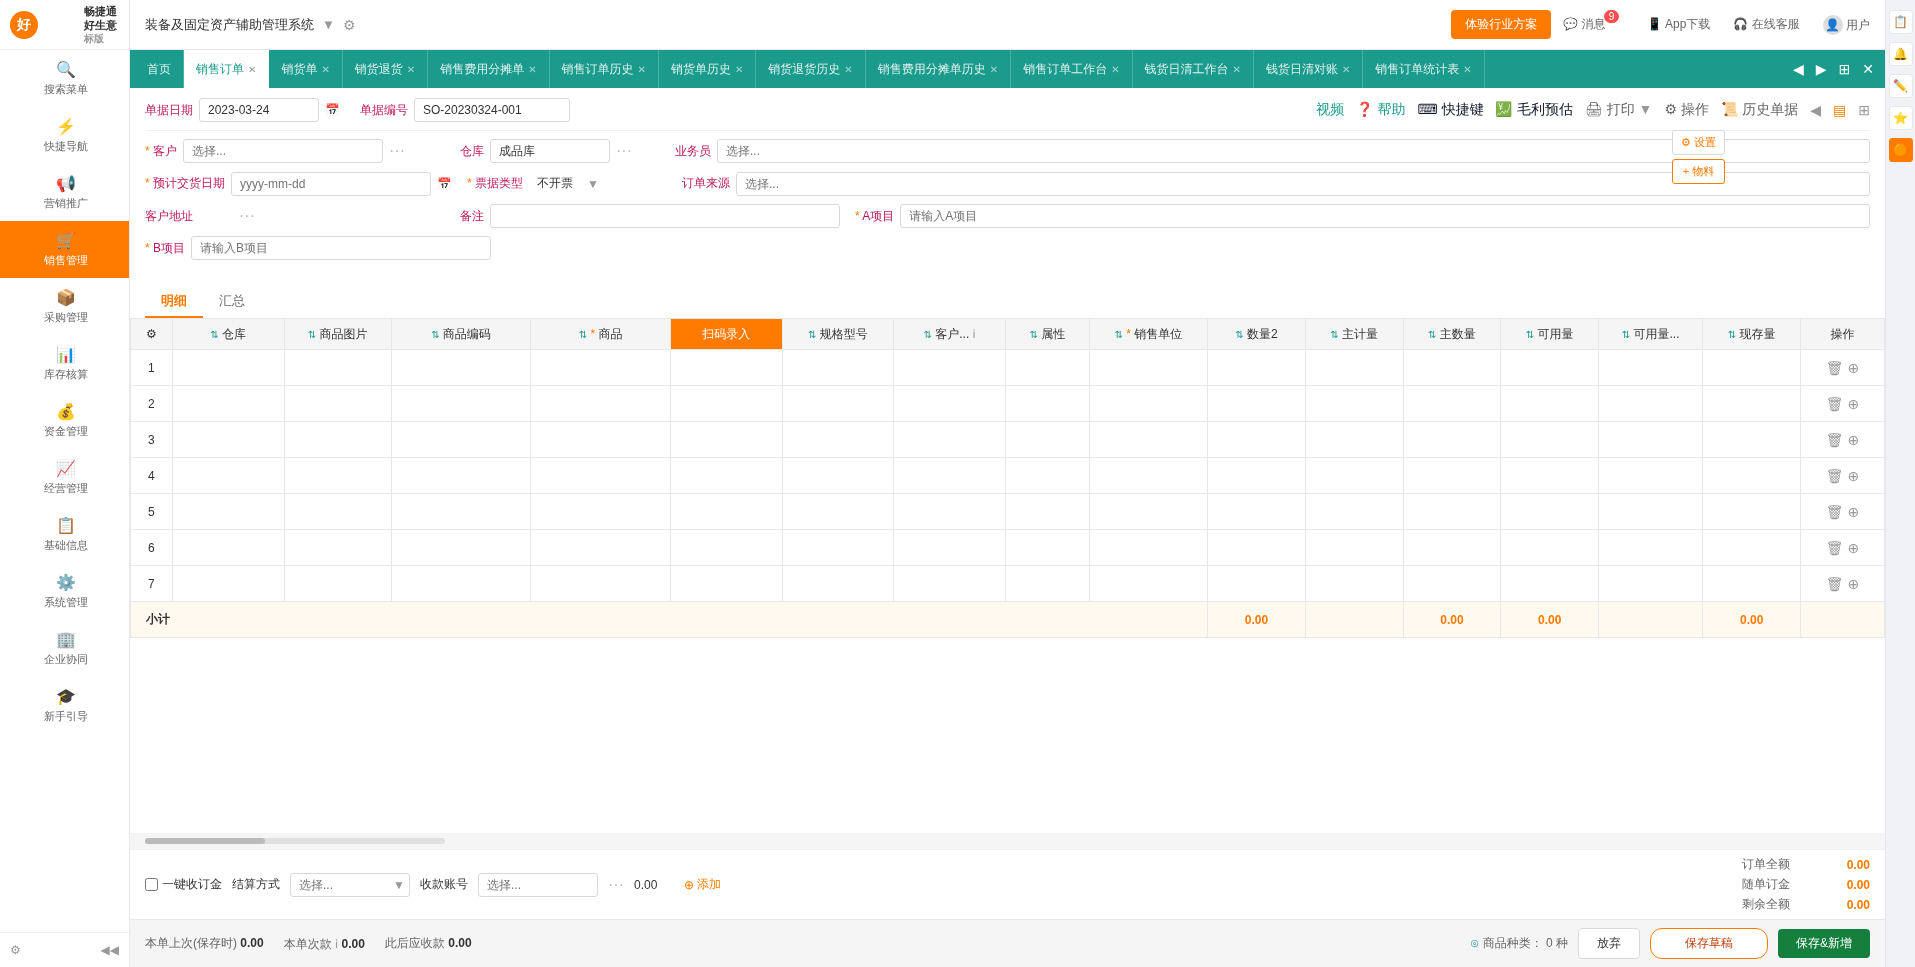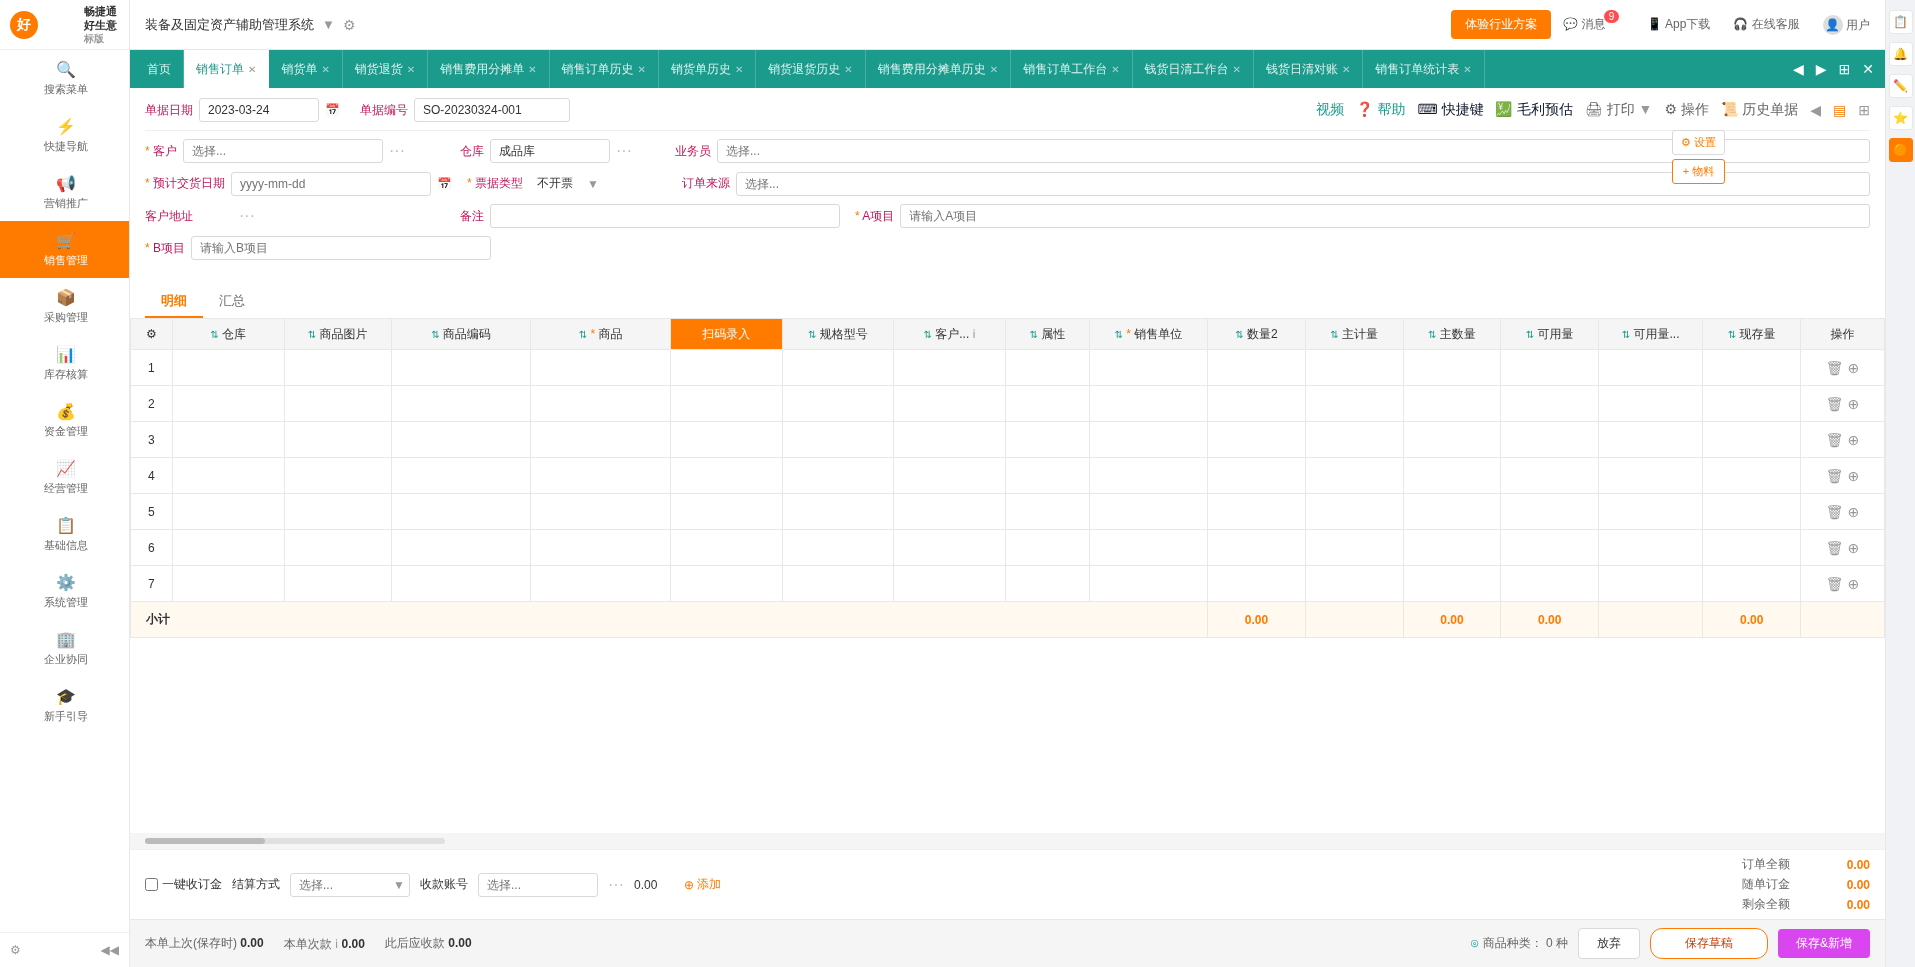--- a/index.html
+++ b/index.html
@@ -91,21 +91,21 @@
     .scroll-thumb { background: #bbb; height: 6px; width: 120px; border-radius: 3px; }
     .checkbox-label { display: flex; align-items: center; gap: 4px; cursor: pointer; }
     .summary-value { color: #ff7b00; font-weight: bold; min-width: 60px; text-align: right; }
 
     
     .footer-bar { background: #f5f5f5; border-top: 1px solid #e8e8e8; padding: 8px 15px; display: flex; align-items: center; gap: 20px; flex-shrink: 0; }
     .footer-info { display: flex; gap: 20px; font-size: 12px; color: #666; }
     .footer-right { display: flex; align-items: center; gap: 10px; margin-left: auto; }
     .btn-discard { border: 1px solid #d9d9d9; background: white; padding: 6px 18px; border-radius: 4px; cursor: pointer; font-size: 12px; color: #333; }
     .btn-save-draft { border: 1px solid #ff7b00; background: white; padding: 6px 34px; border-radius: 12px; cursor: pointer; font-size: 12px; color: #c2410c; }
-    .btn-save-new { background: #d946ef; color: white; border: none; padding: 6px 18px; border-radius: 4px; cursor: pointer; font-size: 12px; }
+    .btn-save-new { background: #15803d; color: white; border: none; padding: 6px 18px; border-radius: 4px; cursor: pointer; font-size: 12px; }
     .product-count { color: #666; font-size: 12px; }
 
     
     .right-panel { width: 30px; background: #f0f2f5; display: flex; flex-direction: column; align-items: center; padding-top: 10px; gap: 8px; border-left: 1px solid #e8e8e8; flex-shrink: 0; }
     .right-icon { width: 24px; height: 24px; background: white; border: 1px solid #e8e8e8; border-radius: 3px; display: flex; align-items: center; justify-content: center; cursor: pointer; font-size: 12px; color: #666; }
 
     .green-text { color: #1a9b8c; }
     .orange-text { color: #0f172a; }
 
     .main-wrapper { flex: 1; display: flex; flex-direction: column; overflow: hidden; position: relative; }

